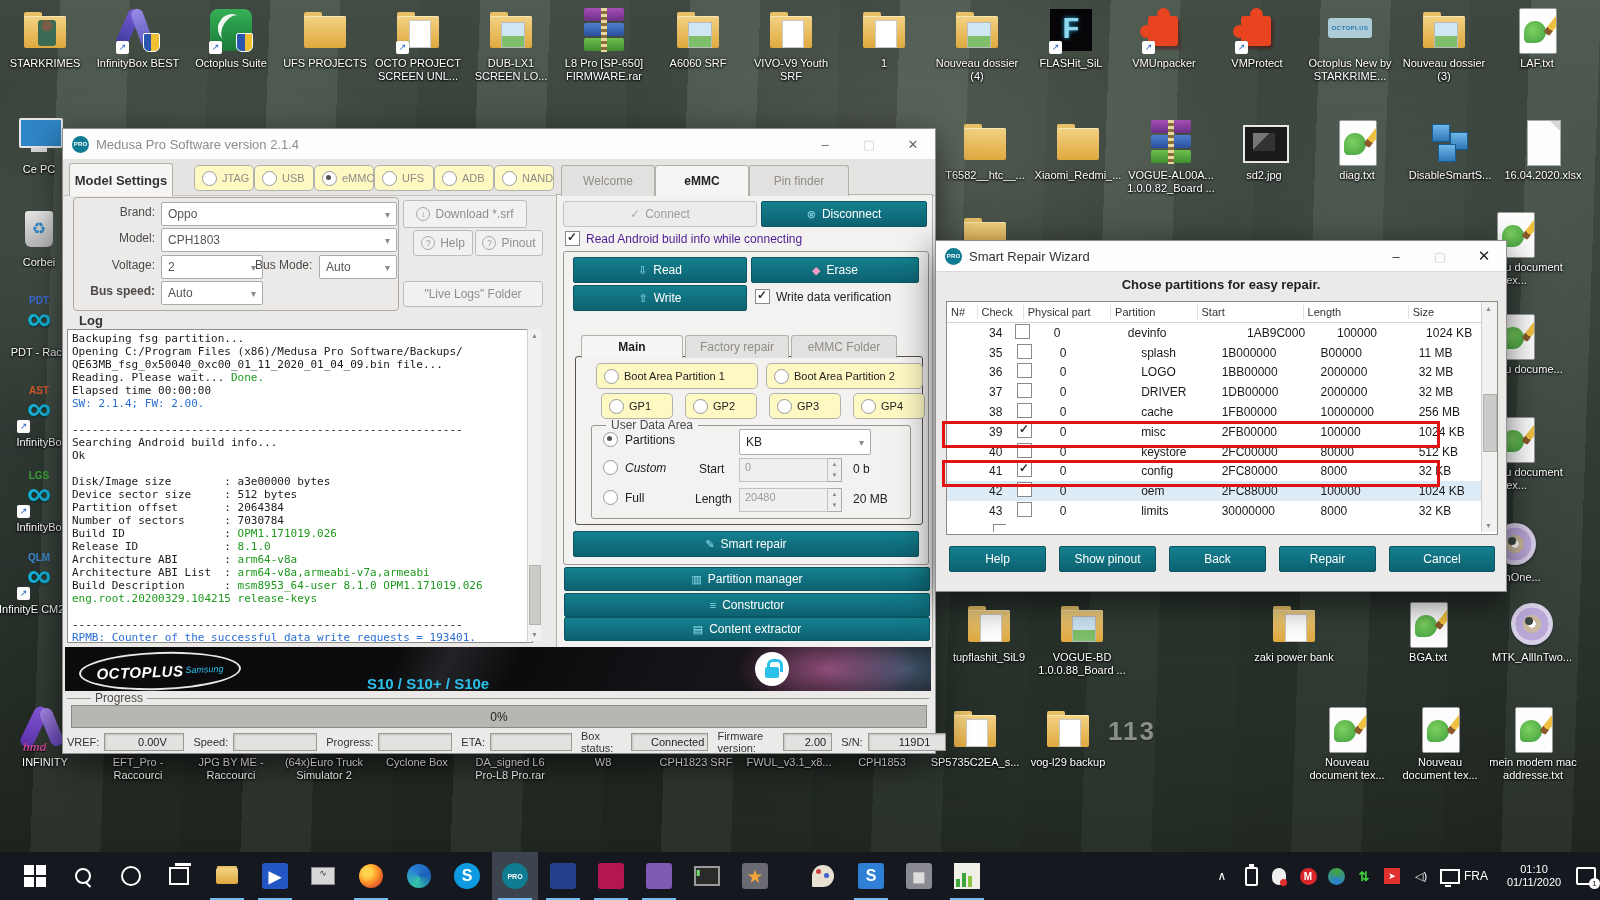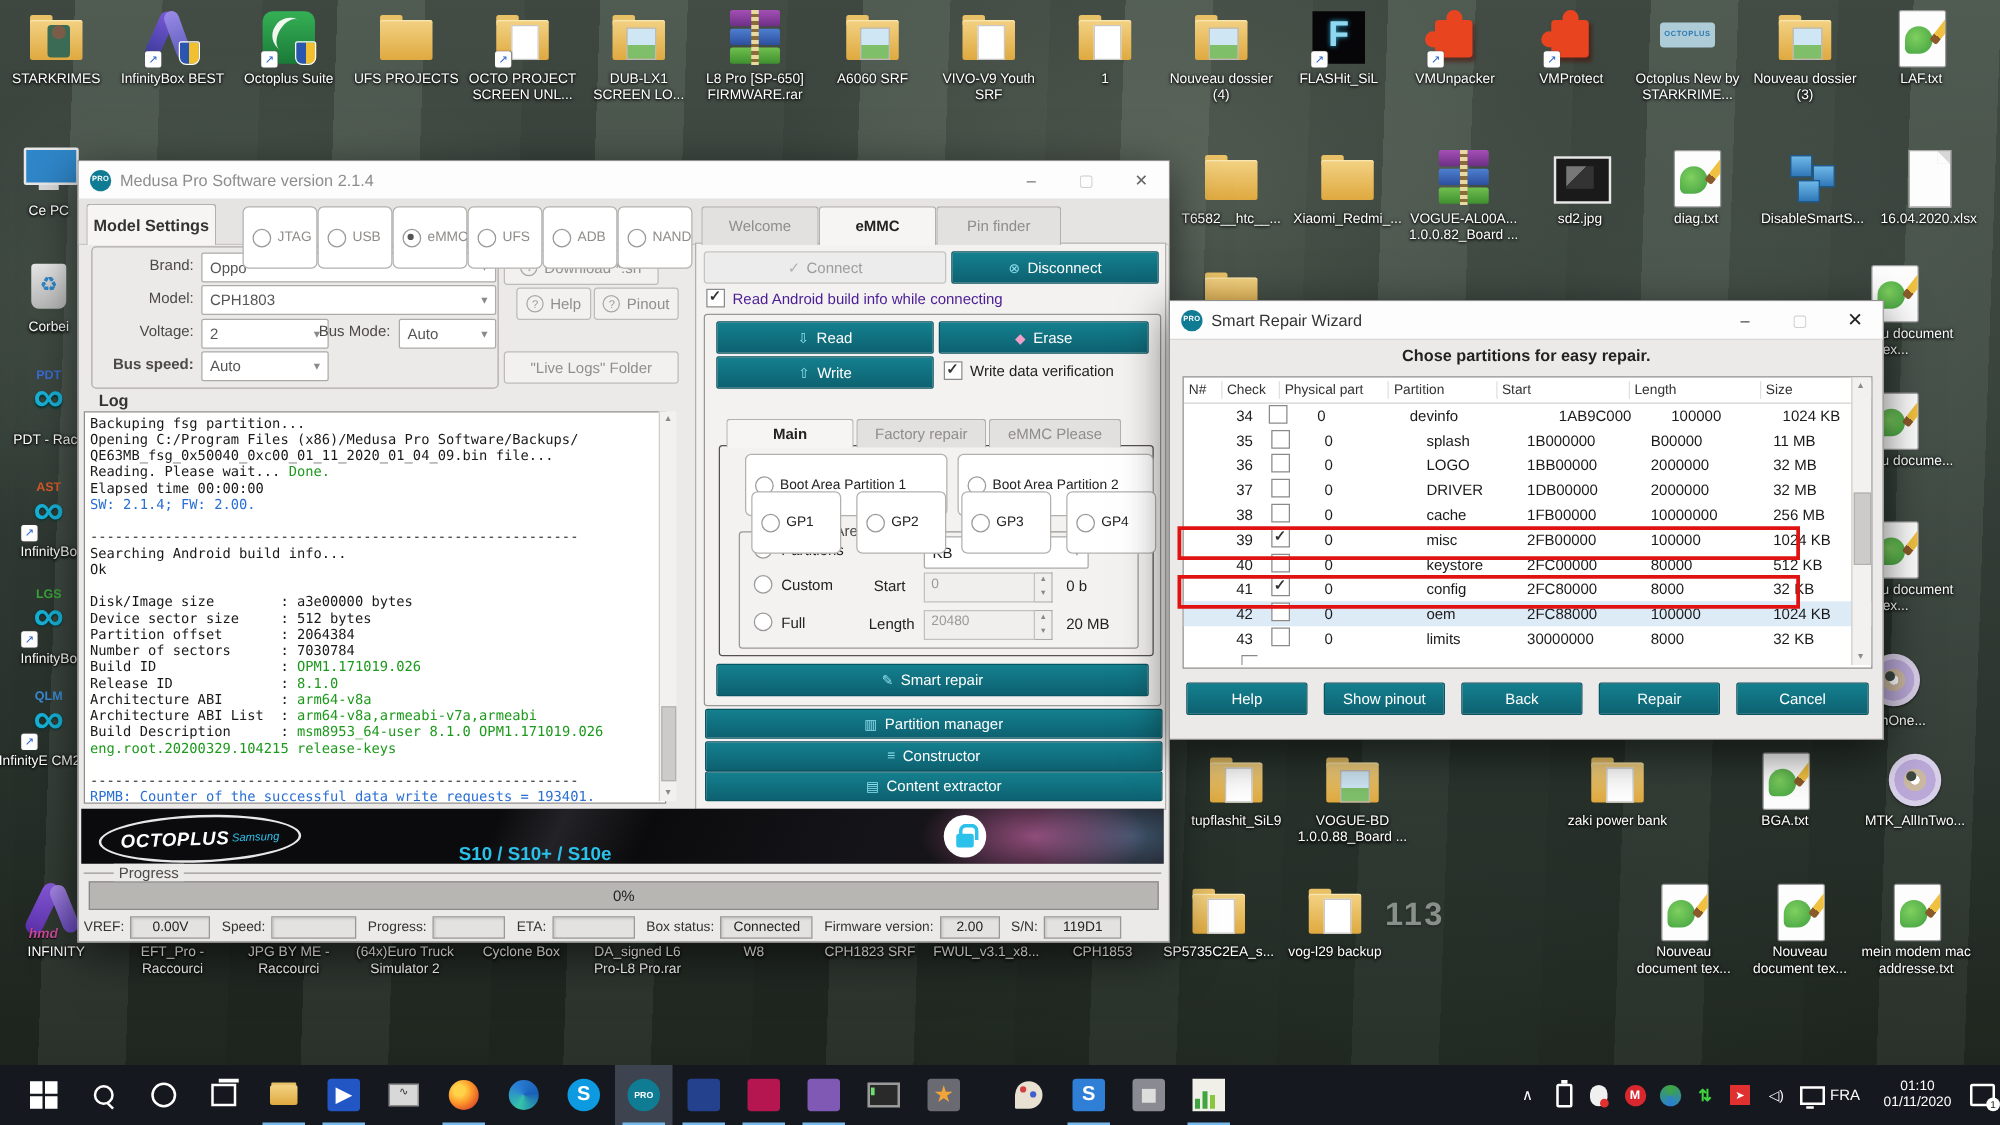--- a/index.html
+++ b/index.html
@@ -29,21 +29,21 @@
   .teal .bic{color:#8fe0ee;font-size:11px;}
   .btn-dis{background:#ececec;color:#9d9d9d;border:1px solid #c3c3c3;border-radius:3px;display:flex;align-items:center;justify-content:center;font-size:12px;gap:5px;}
   .btn-lite{background:#f2f1f0;color:#8f8f8f;border:1px solid #bdbcba;border-radius:3px;display:flex;align-items:center;justify-content:center;font-size:12px;gap:5px;}
   .qm{width:12px;height:12px;border:1px solid #a8a8a8;border-radius:50%;font-size:9px;display:inline-flex;align-items:center;justify-content:center;color:#9a9a9a;}
   .ddl{background:#fff;border:1px solid #ababab;border-radius:2px;display:flex;align-items:center;font-size:12px;color:#555;padding:0 6px;}
   .ddl::after{content:"▾";margin-left:auto;color:#8a8a8a;font-size:10px;}
   .cb{display:inline-block;width:13px;height:13px;background:#fff;border:1px solid #8a8a8a;position:relative;flex:0 0 auto;}
   .cb.on::after{content:"✓";position:absolute;left:1px;top:-2px;font-size:12px;color:#333;font-weight:bold;}
   .rad{display:inline-block;width:13px;height:13px;border:1px solid #9a9a9a;border-radius:50%;background:#fff;position:relative;flex:0 0 auto;}
   .rad.on::after{content:"";position:absolute;left:3px;top:3px;width:5px;height:5px;border-radius:50%;background:#555;}
-  .pill{position:absolute;height:24px;border:1px solid #b3b1ae;border-radius:5px;background:#ffffff;display:flex;align-items:center;gap:5px;padding:12px 7px;font-size:11px;color:#8f8d8a;}
+  .pill{position:absolute;height:24px;border:1px solid #b3b1ae;border-radius:5px;background:#fef9c3;display:flex;align-items:center;gap:5px;padding:0 7px;font-size:11px;color:#8f8d8a;}
   .grp{position:absolute;border:1px solid #aeaba7;border-radius:2px;background:#eceae8;}
   .sunk{background:#fff;border:1px solid #8f8d8a;}
   .lbl-r{font-size:12px;color:#4c4a48;}
   .tab{position:absolute;border:1px solid #b3b1ae;border-bottom:none;border-radius:3px 3px 0 0;background:#e3e1df;display:flex;align-items:center;justify-content:center;font-size:12px;color:#8f8d8a;}
   .tab.act{background:#f6f5f4;color:#222;font-weight:bold;z-index:2;}
   .scroll{position:absolute;width:13px;background:#f2f1f0;border-left:1px solid #d0cecc;}
   .scroll .ar{position:absolute;left:0;width:13px;height:13px;color:#8a8a8a;font-size:7px;display:flex;align-items:center;justify-content:center;}
   .scroll .th{position:absolute;left:1px;width:10px;background:#cdcbc9;border:1px solid #b3b1ae;}
   
   .dicon{position:absolute;width:90px;text-align:center;z-index:1;cursor:default;}
@@ -99,21 +99,21 @@
   .appsq{position:absolute;left:5px;top:5px;width:38px;height:38px;border-radius:5px;color:#fff;font-size:16px;font-weight:bold;display:flex;align-items:center;justify-content:center;box-shadow:0 1px 3px rgba(0,0,0,.5);}
   .wallnum{position:absolute;font-size:26px;font-weight:bold;color:#99a099;opacity:.85;letter-spacing:2px;text-shadow:0 1px 2px #222;z-index:0;}
   
   .logbox{font-family:"DejaVu Sans Mono",monospace;font-size:11px;line-height:13px;color:#1a1a1a;white-space:pre;overflow:hidden;}
   .lg-g{color:#1d9a1d;} .lg-b{color:#2a6fd4;} .lg-k{color:#1a1a1a;}
   .fieldset{position:absolute;border:1px solid #9a9894;border-radius:3px;}
   .fieldset>legend{position:absolute;top:-8px;left:14px;background:#f3f2f1;padding:0 5px;font-size:12px;color:#4c4a48;}
   .spin{display:inline-flex;flex-direction:column;width:13px;height:22px;border:1px solid #ababab;border-left:none;}
   .spin i{flex:1;font-style:normal;font-size:6px;color:#888;text-align:center;line-height:10px;background:#f0efee;}
   .statusf{display:flex;align-items:center;gap:5px;font-size:11px;color:#333;}
-  .statusf .sv{height:16px;background:#e4e2e0;border:1px solid #9a9894;box-shadow:inset 1px 1px 2px rgba(0,0,0,.15);font-size:11px;color:#222;display:flex;align-items:center;justify-content:center;}
+  .statusf .sv{height:16px;background:#e4e2e0;border:1px solid #9a9894;box-shadow:inset 1px 1px 2px rgba(0,0,0,.15);font-size:11px;color:#222;display:flex;align-items:center;justify-content:center;padding-left:16px;}
   
   .banner{position:absolute;background:
      radial-gradient(ellipse 130px 60px at 88% 50%, rgba(240,120,200,.55), transparent 70%),
      radial-gradient(ellipse 120px 60px at 97% 50%, rgba(120,200,255,.35), transparent 70%),
      linear-gradient(115deg,#0b0b0d 0 38%,#232327 44%,#0b0b0d 52%,#141418 70%,#1b1418 100%);
      overflow:hidden;}
   .oclogo{position:absolute;left:14px;top:5px;width:158px;height:34px;border:2px solid #e8e8e8;border-radius:50%;display:flex;align-items:center;justify-content:center;gap:2px;transform:rotate(-2deg);}
   .oclogo b{color:#fff;font-size:15px;font-style:italic;letter-spacing:.5px;}
   .oclogo span{color:#2cc1ea;font-size:9px;font-style:italic;}
   .bhead{position:absolute;left:300px;top:3px;font-size:25px;font-weight:bold;color:#2cc1ea;text-shadow:0 1px 3px #000;}
@@ -750,21 +750,21 @@
     <div class="fieldset" style="left:528px;top:296px;width:318px;height:92px;">
       <legend>User Data Area</legend>
     </div>
     <div class="abs" style="left:540px;top:303px;display:flex;align-items:center;gap:7px;">
       <span class="rad on"></span>
         <span style="font-size:12px;color:#222;">Partitions</span>
     </div>
     <div class="ddl abs" style="left:676px;top:300px;width:118px;height:24px;color:#222;">
         <span>KB</span>
       </div>
-    <div class="abs" style="left:540px;top:331px;display:flex;align-items:center;gap:7px;">
+    <div class="abs" style="left:540px;top:331px;display:flex;align-items:center;gap:7px;font-style:italic;">
       <span class="rad"></span>
         <span style="font-size:12px;color:#222;">Custom</span>
     </div>
     <span class="abs" style="left:636px;top:333px;font-size:12px;color:#222;">Start</span>
     <div class="abs" style="left:676px;top:329px;display:flex;">
       <span style="width:82px;height:20px;background:#f0efee;border:1px solid #c3c1bf;font-size:11px;color:#9a9a9a;padding:2px 0 0 5px;">0</span>
       <span class="spin">
           <i>▲</i>
           <i>▼</i>
         </span>
@@ -845,21 +845,21 @@
         <div class="statusf">
           <span>S/N:</span>
           <div class="sv" style="width: 60px;">119D1</div>
         </div>
       </div>
   <div class="tab" style="left: 498px; top: 36px; width: 92px; height: 30px;">Welcome</div>
       <div class="tab act" style="left: 592px; top: 36px; width: 92px; height: 30px;">eMMC</div>
       <div class="tab" style="left: 686px; top: 36px; width: 98px; height: 30px;">Pin finder</div>
       <div class="tab act" style="left: 518px; top: 206px; width: 100px; height: 22px;">Main</div>
       <div class="tab" style="left: 622px; top: 206px; width: 102px; height: 22px;">Factory repair</div>
-      <div class="tab" style="left: 728px; top: 206px; width: 104px; height: 22px;">eMMC Please</div>
+      <div class="tab" style="left: 728px; top: 206px; width: 104px; height: 22px;">eMMC Folder</div>
       <div class="pill" style="left: 538px; top: 264px; width: 56px; color: rgb(34, 34, 34);">
         <div class="rad"></div>
         <span>GP1</span>
       </div>
       <div class="pill" style="left: 622px; top: 264px; width: 56px; color: rgb(34, 34, 34);">
         <div class="rad"></div>
         <span>GP2</span>
       </div>
       <div class="pill" style="left: 706px; top: 264px; width: 56px; color: rgb(34, 34, 34);">
         <div class="rad"></div>

